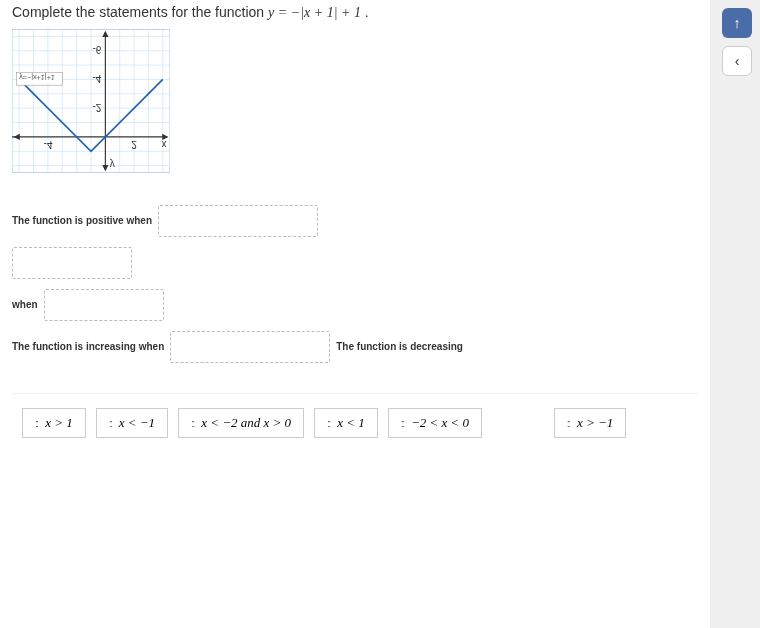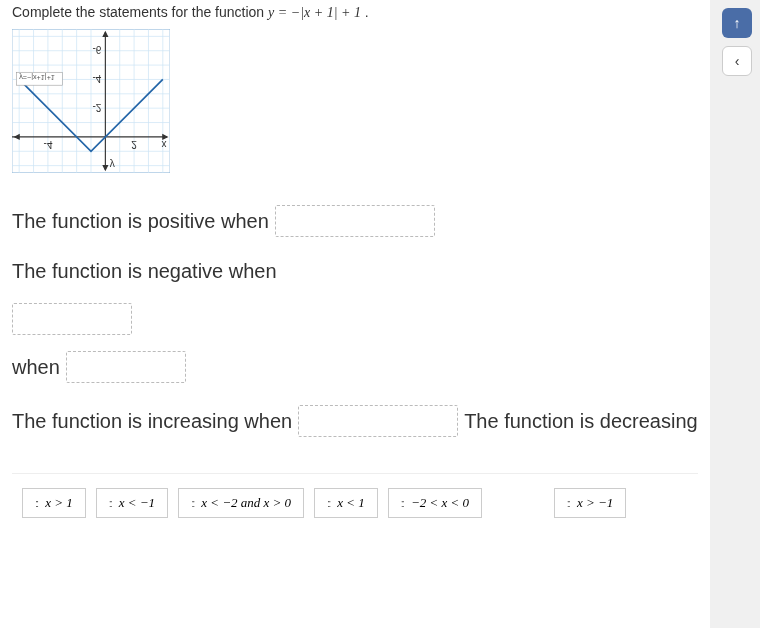--- a/index.html
+++ b/index.html
@@ -4,21 +4,21 @@
 <style>
 * { box-sizing: border-box; margin: 0; padding: 0; }
 body { font-family: Arial, sans-serif; background: #f0f0f0; width: 760px; height: 628px; position: relative; }
 .page { background: #fff; width: 710px; min-height: 628px; padding: 4px 12px; position: relative; }
 .right-rail { position: absolute; right: 8px; top: 8px; display: flex; flex-direction: column; gap: 8px; }
 .rail-btn { width: 30px; height: 30px; border-radius: 6px; display: flex; align-items: center; justify-content: center; font-size: 14px; border: 1px solid #ccc; }
 .rail-blue { background: #4a6da7; color: #fff; border: none; }
 .rail-white { background: #fff; color: #333; }
 .prompt { font-size: 14px; color: #333; margin-bottom: 8px; }
 .graph { width: 158px; height: 144px; margin-bottom: 20px; }
-.section { margin: 2px 0; font-size: 20px; color: #333; line-height: 2.2; }
+.section { margin: 8px 0; font-size: 10px; color: #333; line-height: 2.2; font-weight: bold; }
 .section .line { display: flex; align-items: center; flex-wrap: wrap; gap: 6px; margin-bottom: 10px; }
 .drop { display: inline-block; min-width: 160px; height: 32px; border: 1.5px dashed #bbb; border-radius: 2px; vertical-align: middle; }
 .drop.small { min-width: 120px; }
 .answers { margin-top: 30px; padding: 14px 10px; display: flex; flex-wrap: wrap; gap: 10px; justify-content: center; border-top: 1px solid #eee; }
 .tile { border: 1px solid #ccc; padding: 6px 12px; font-size: 13px; background: #fff; display: inline-flex; align-items: center; gap: 4px; font-family: 'Times New Roman', serif; font-style: italic; }
 .tile .dots { font-style: normal; font-family: Arial; font-size: 11px; color: #666; letter-spacing: -2px; margin-right: 4px; }
 .math { font-family: 'Times New Roman', serif; font-style: italic; }
 </style>
 </head>
 <body>
@@ -74,21 +74,20 @@
     <g transform="scale(1,-1)">
       <rect x="-6.2" y="3.6" width="3.2" height="0.9" fill="#fff" stroke="#999" stroke-width="0.04"></rect>
       <text x="-6.0" y="4.3" font-size="0.5" fill="#555" font-family="Arial">y=−|x+1|+1</text>
     </g>
   </svg>
 
   <div class="section">
     <div class="line">
       <span>The function is positive when</span>
       <span class="drop"></span>
-      <span>The function is negative when</span>
     </div>
     <div class="line">
       <span class="drop small"></span>
     </div>
   </div>
 
   <div class="section">
     <div class="line">
       <span>when</span>
       <span class="drop small"></span>

